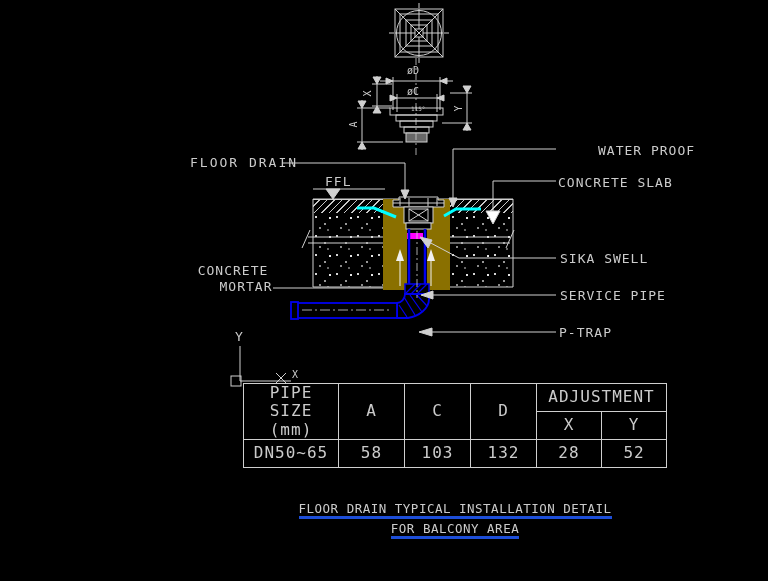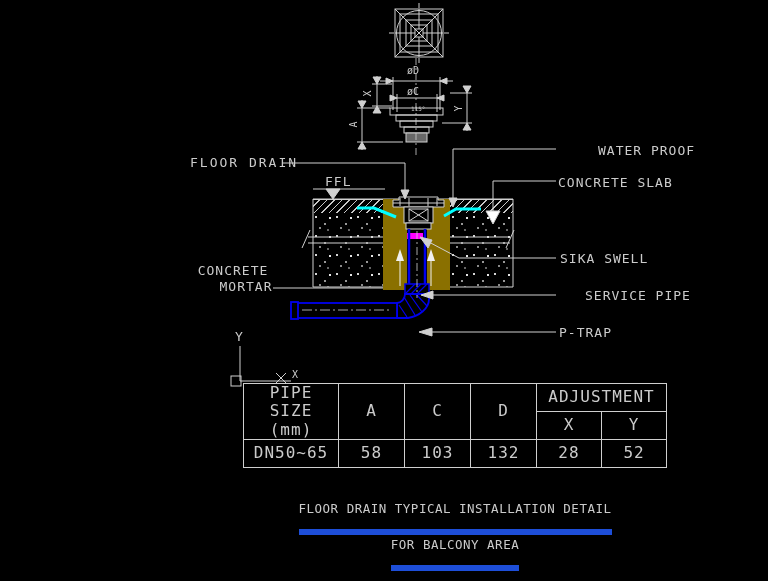--- a/index.html
+++ b/index.html
@@ -18,21 +18,21 @@
        radial-gradient(circle at 17px 5px, #e6e6e6 0.9px, transparent 1.4px),
        radial-gradient(circle at 7px 15px, #bdbdbd 0.6px, transparent 1.0px),
        radial-gradient(circle at 15px 17px,#cfcfcf 0.5px, transparent 0.9px);
      background-size:21px 19px;}
   svg{position:absolute;left:0;top:0;}
   .caption{position:absolute;font-size:12.5px;letter-spacing:2.5px;color:#cbcbcb;white-space:nowrap;}
   .spec{position:absolute;border-collapse:collapse;table-layout:fixed;color:#cbcbcb;
         font-size:16px;letter-spacing:1px;}
   .spec td{border:1px solid #cfcfcf;text-align:center;vertical-align:middle;padding:0;line-height:1.15;}
   .titleblock{position:absolute;text-align:center;font-size:12.5px;letter-spacing:0.5px;color:#cbcbcb;}
-  .titleblock span{display:inline-block;border-bottom:6px solid #1d4ed8;padding-bottom:13px;margin-bottom:2px;}
+  .titleblock span{display:inline-block;border-bottom:3px solid #1d4ed8;padding-bottom:0;margin-bottom:2px;}
 </style>
 </head>
 <body>
 
 <div class="canvas">
 
   <div class="hatchband" style="left:313px;top:199px;width:70px;"></div>
   <div class="hatchband" style="left:450px;top:199px;width:63px;"></div>
   <div class="speckle" style="left:313px;top:213px;width:70px;height:74px;"></div>
   <div class="speckle" style="left:450px;top:213px;width:63px;height:74px;"></div>
@@ -165,21 +165,21 @@
         <path d="M276,373 L286,383 M286,373 L276,383"></path>
       </g>
     </g>
   </svg>
 
   <div class="lbl" style="left:190px;top:155px;letter-spacing:2px;">FLOOR DRAIN</div>
   <div class="lbl" style="left:325px;top:174px;">FFL</div>
   <div class="lbl" style="left:558px;top:143px;margin-left:40px;">WATER PROOF</div>
   <div class="lbl" style="left:558px;top:175px;">CONCRETE SLAB</div>
   <div class="lbl" style="left:560px;top:251px;">SIKA SWELL</div>
-  <div class="lbl" style="left:585px;top:288px;">SERVICE PIPE</div>
+  <div class="lbl" style="left:560px;top:288px;">SERVICE PIPE</div>
   <div class="lbl" style="left:559px;top:325px;">P-TRAP</div>
   <div class="lbl" style="left:196px;top:263px;width:74px;text-align:center;">CONCRETE</div>
   <div class="lbl" style="left:209px;top:279px;width:74px;text-align:center;">MORTAR</div>
 
   <div class="dimlbl" style="left:407px;top:65px;">øD</div>
   <div class="dimlbl" style="left:407px;top:86px;text-align:right;">øC</div>
   <div class="dimlbl rot" style="left:364px;top:88px;">X</div>
   <div class="dimlbl rot" style="left:350px;top:119px;">A</div>
   <div class="dimlbl rot" style="left:455px;top:103px;">Y</div>
   <div class="dimlbl tiny" style="left:411px;top:105px;">115°</div>

